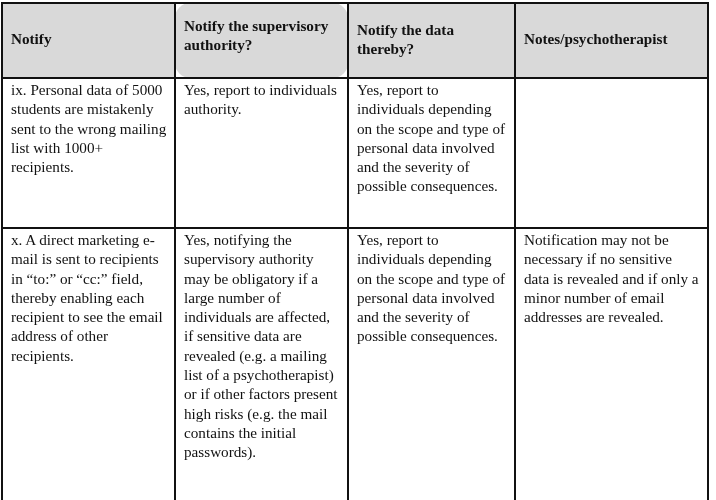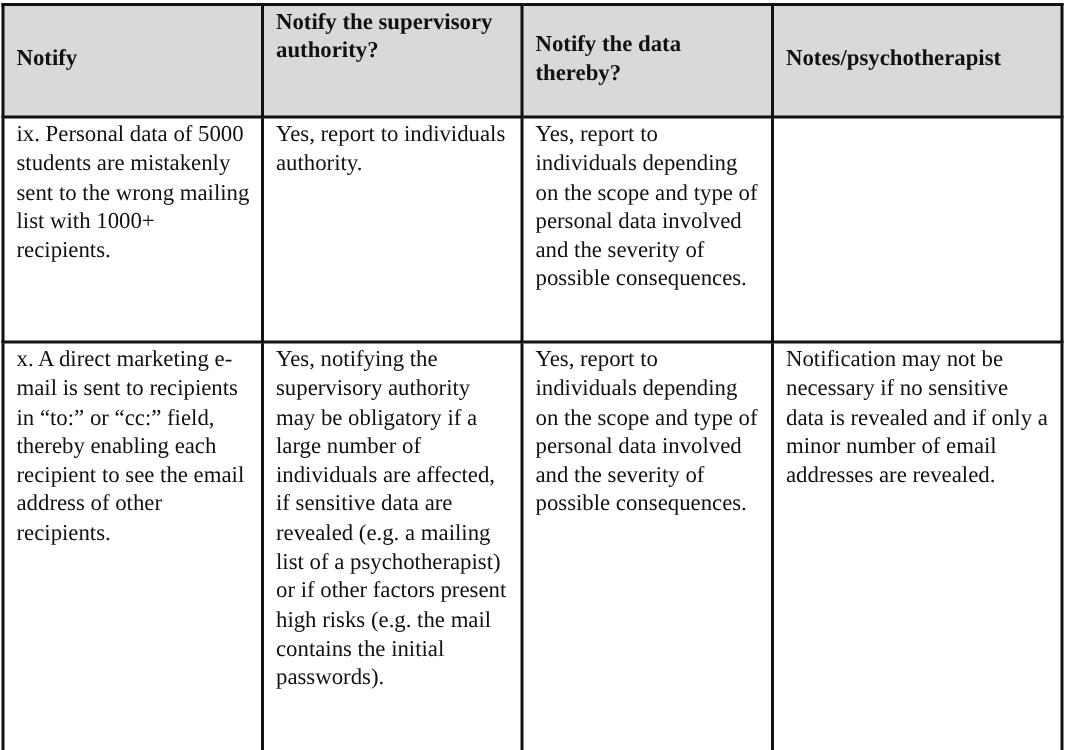--- a/index.html
+++ b/index.html
@@ -31,21 +31,22 @@
       background: #d9d9d9;
       font-weight: bold;
       vertical-align: middle;
       font-size: 15.2px;
       line-height: 19px;
       padding-top: 0;
       padding-bottom: 4px;
     }
     table.doc-table th.top-align {
       vertical-align: top;
-      padding-top: 1px;
+      padding-top: 12px;
+      border-radius: 15px;
     }
     tr.header-row { height: 75px; }
     tr.row-1 { height: 150px; }
     tr.row-2 { height: 328px; }
     td .cell-text { display: block; padding-top: 1px; }
     col.c1 { width: 173px; }
     col.c2 { width: 173px; }
     col.c3 { width: 167px; }
     col.c4 { width: 193px; }
   </style>

